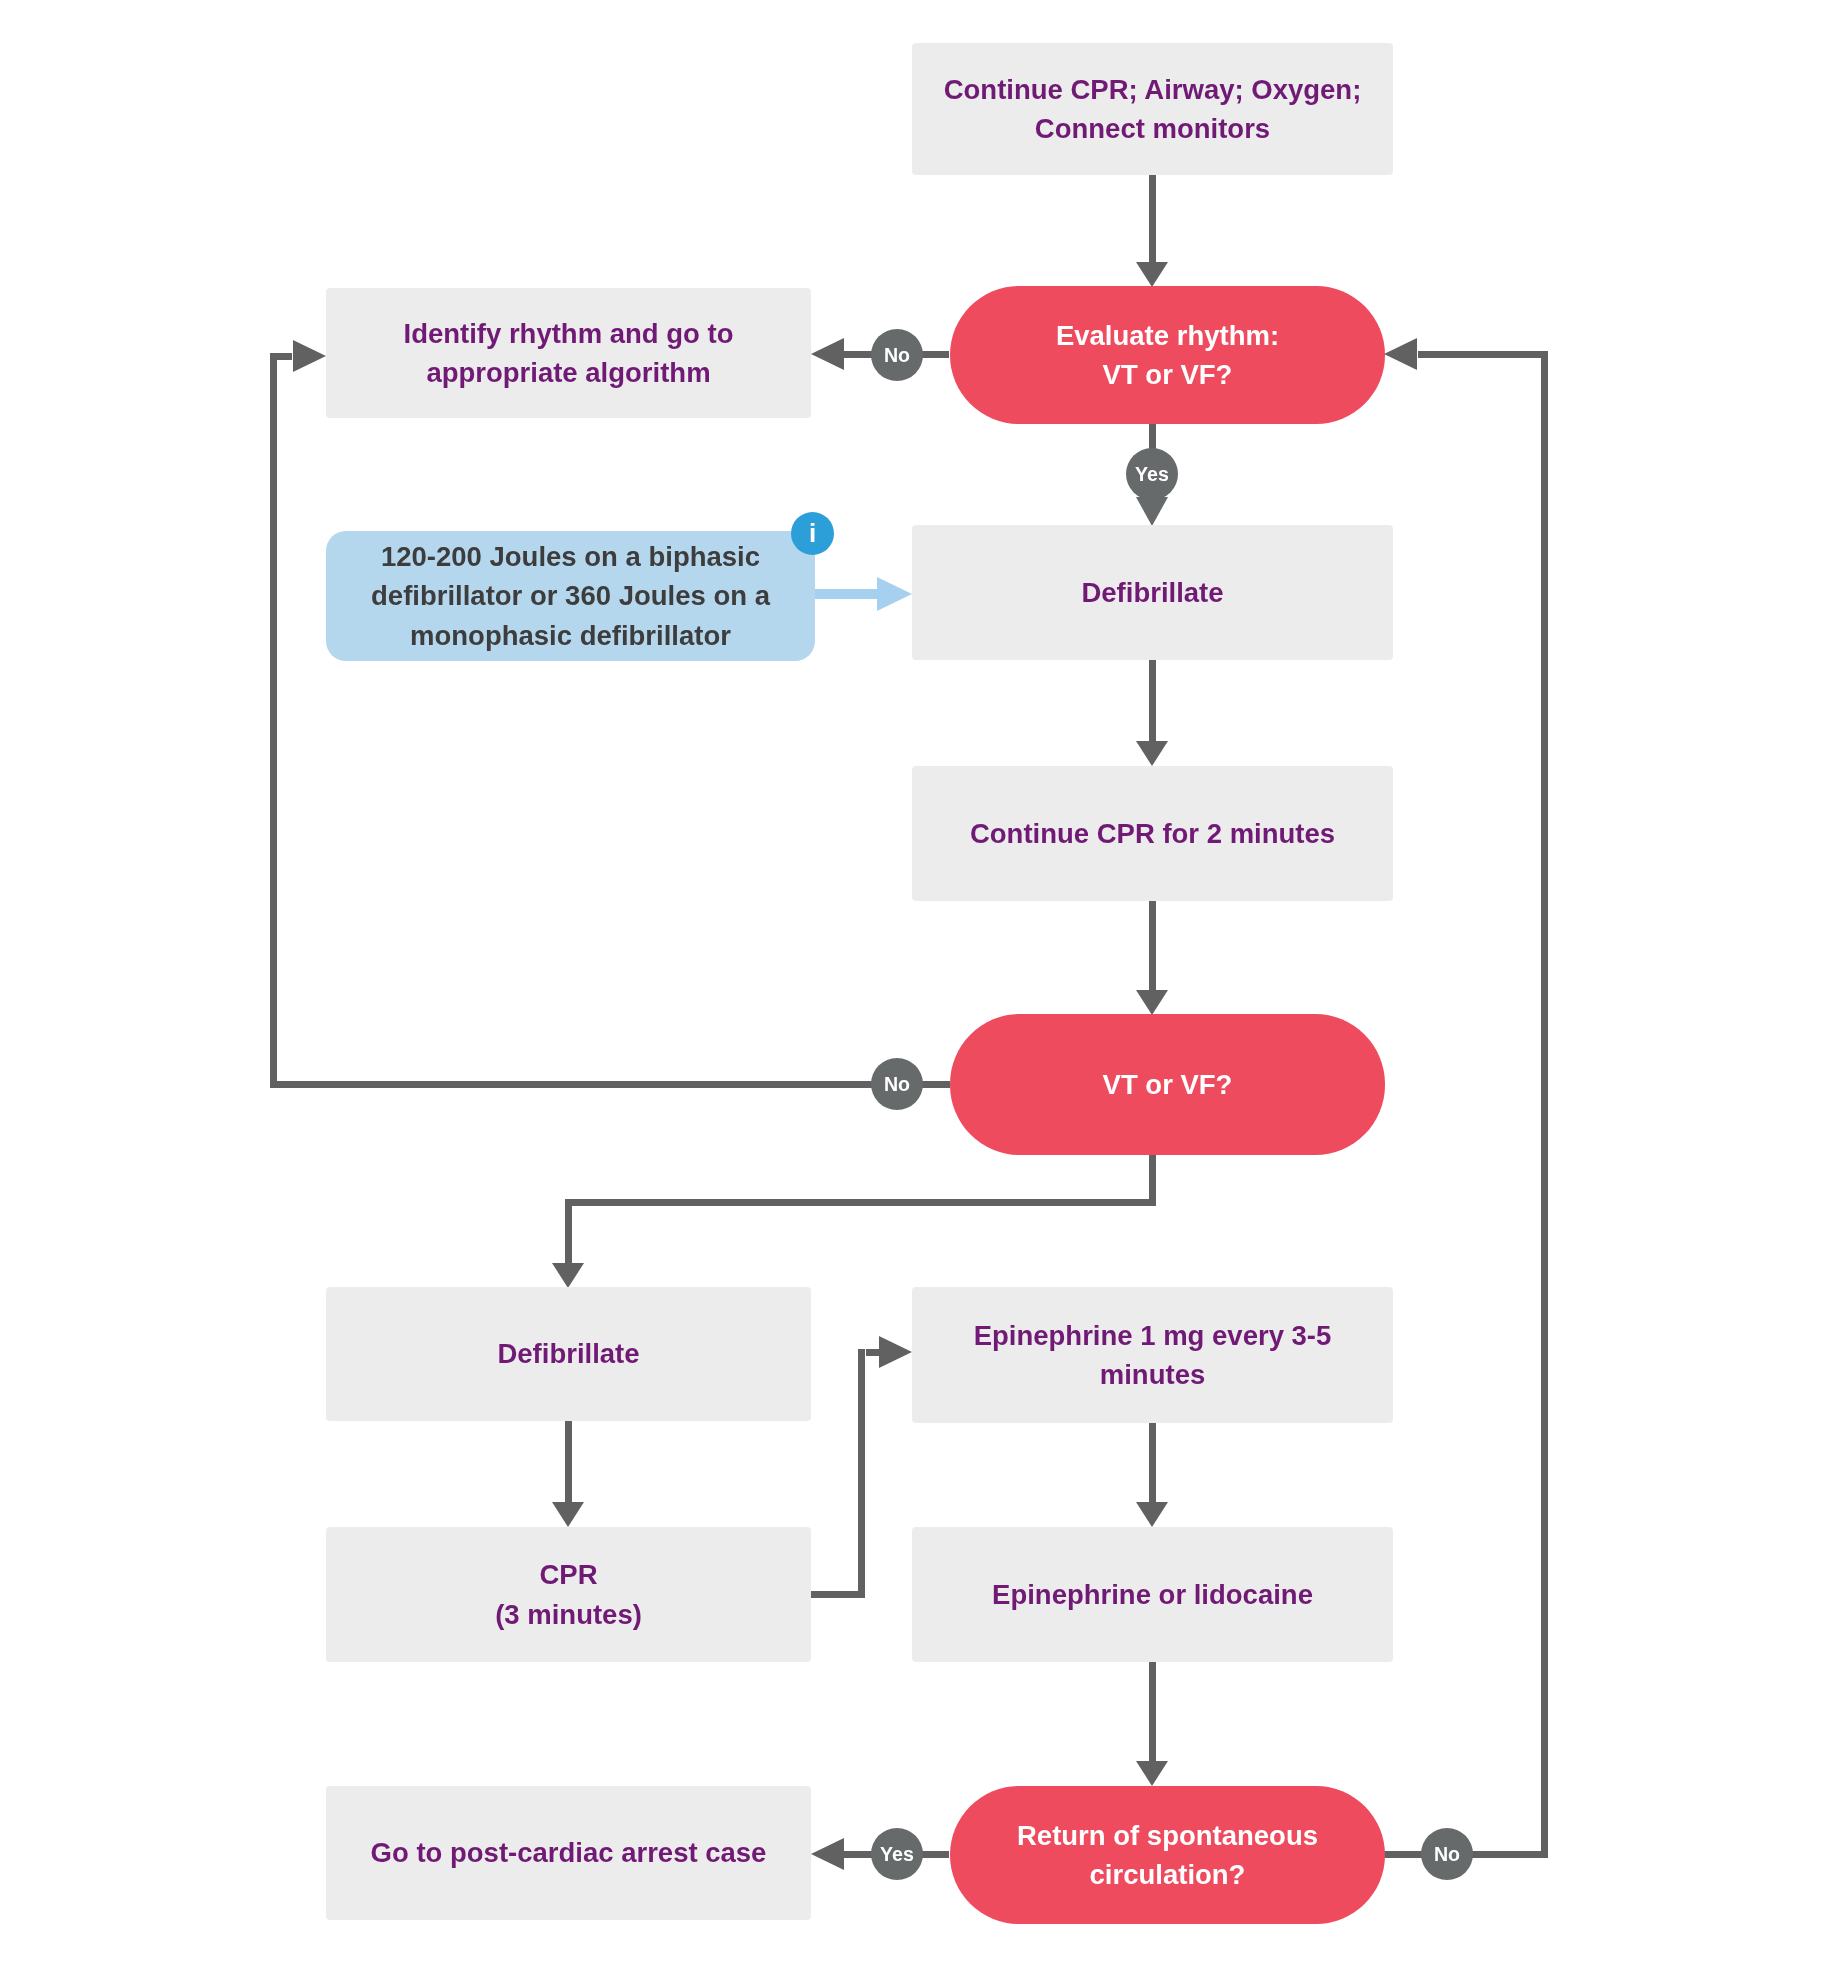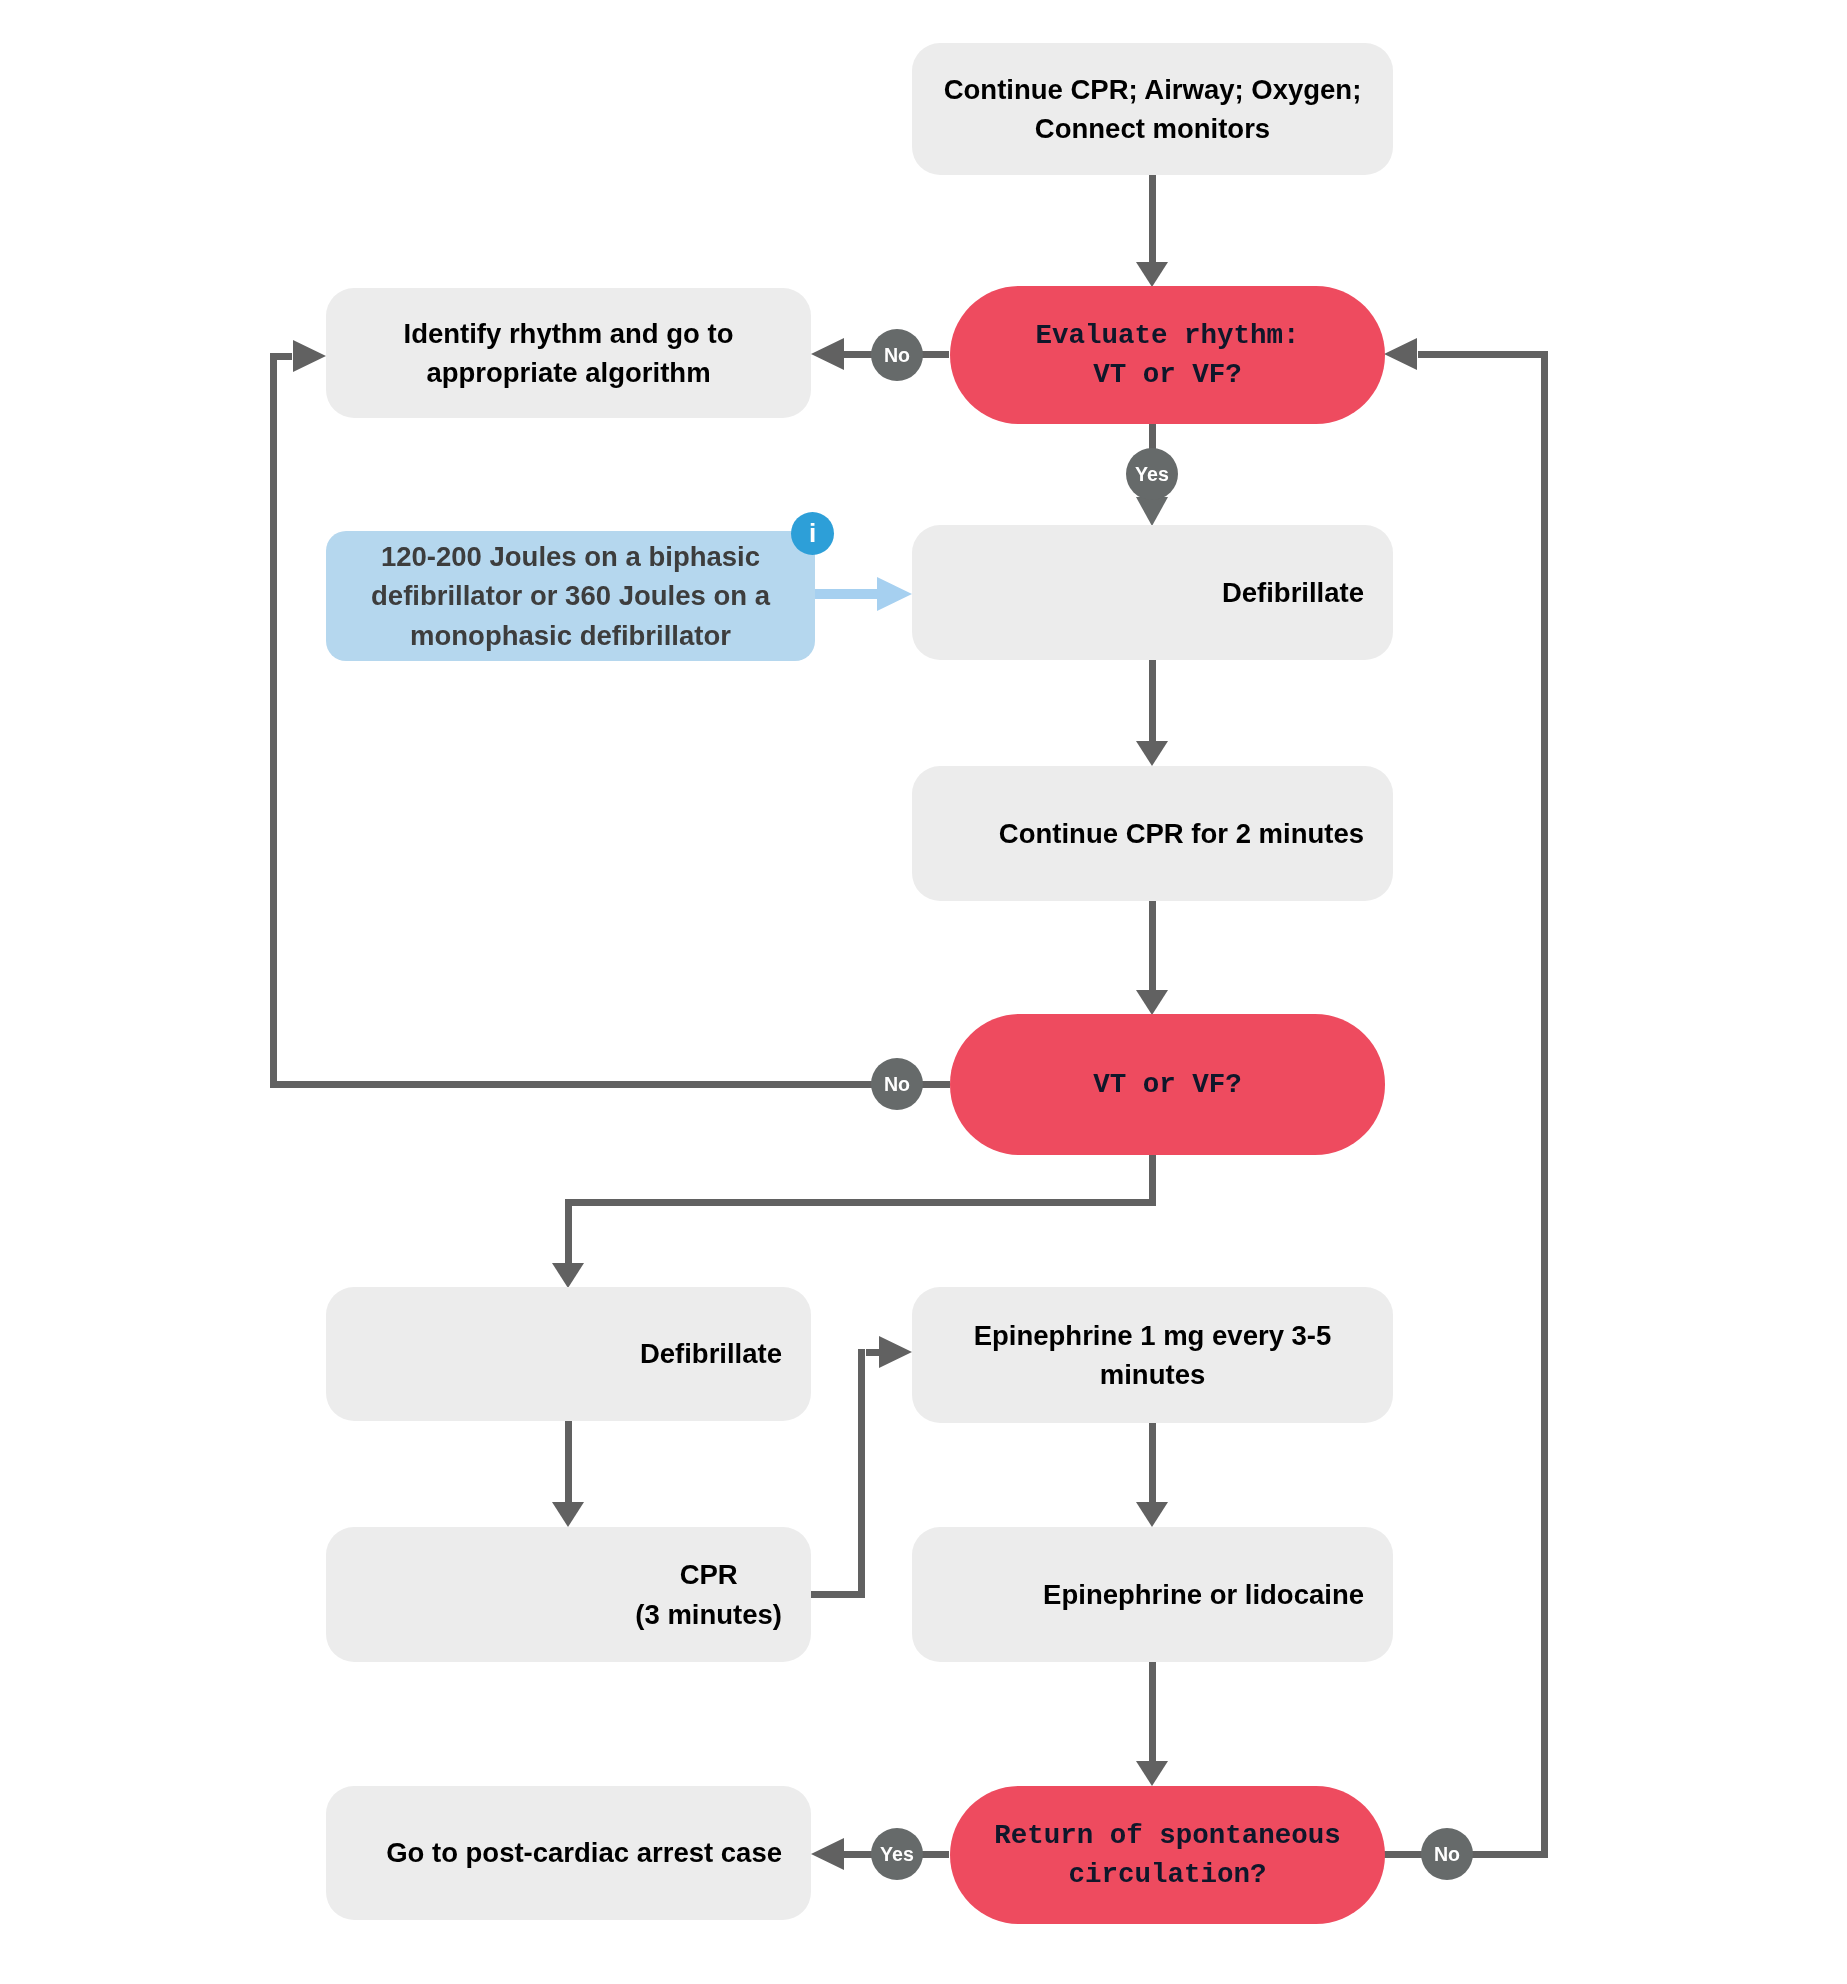--- a/index.html
+++ b/index.html
@@ -17,31 +17,29 @@
     align-items: center;
     justify-content: center;
     text-align: center;
     box-sizing: border-box;
     font-weight: bold;
     font-size: 27.5px;
     line-height: 1.42;
   }
   .box {
     background: #ececec;
-    color: #000000;
-    border-radius: 28px;
+    color: #701a75;
+    border-radius: 4px;
     padding: 14.5px 29px;
-    justify-content: flex-end;
   }
   .pill {
     background: #ee4b5f;
-    color: #0f172a;
+    color: #ffffff;
     border-radius: 70px;
     padding: 14.5px 29px;
-    font-family: Liberation Mono, monospace;
   }
   .note {
     background: #b5d7ee;
     color: #3d3d3d;
     border-radius: 20px;
     padding: 14.5px 22px;
   }
   .line {
     position: absolute;
     background: #616161;

